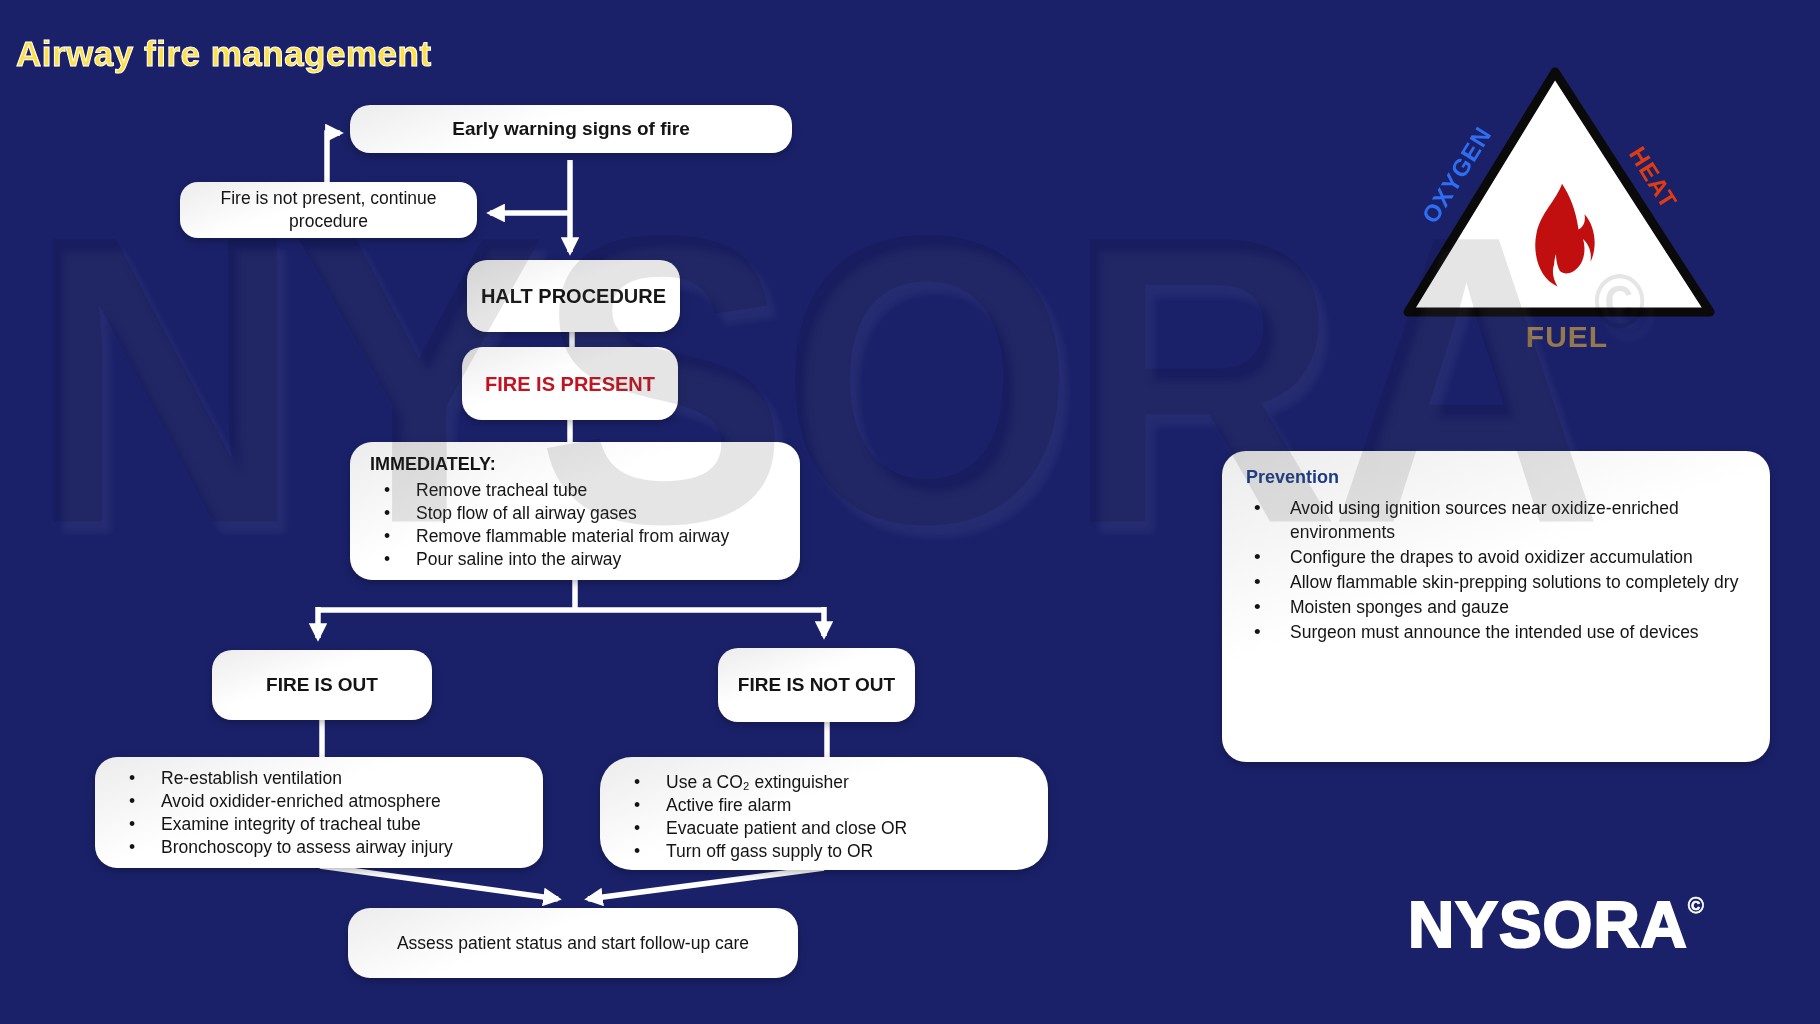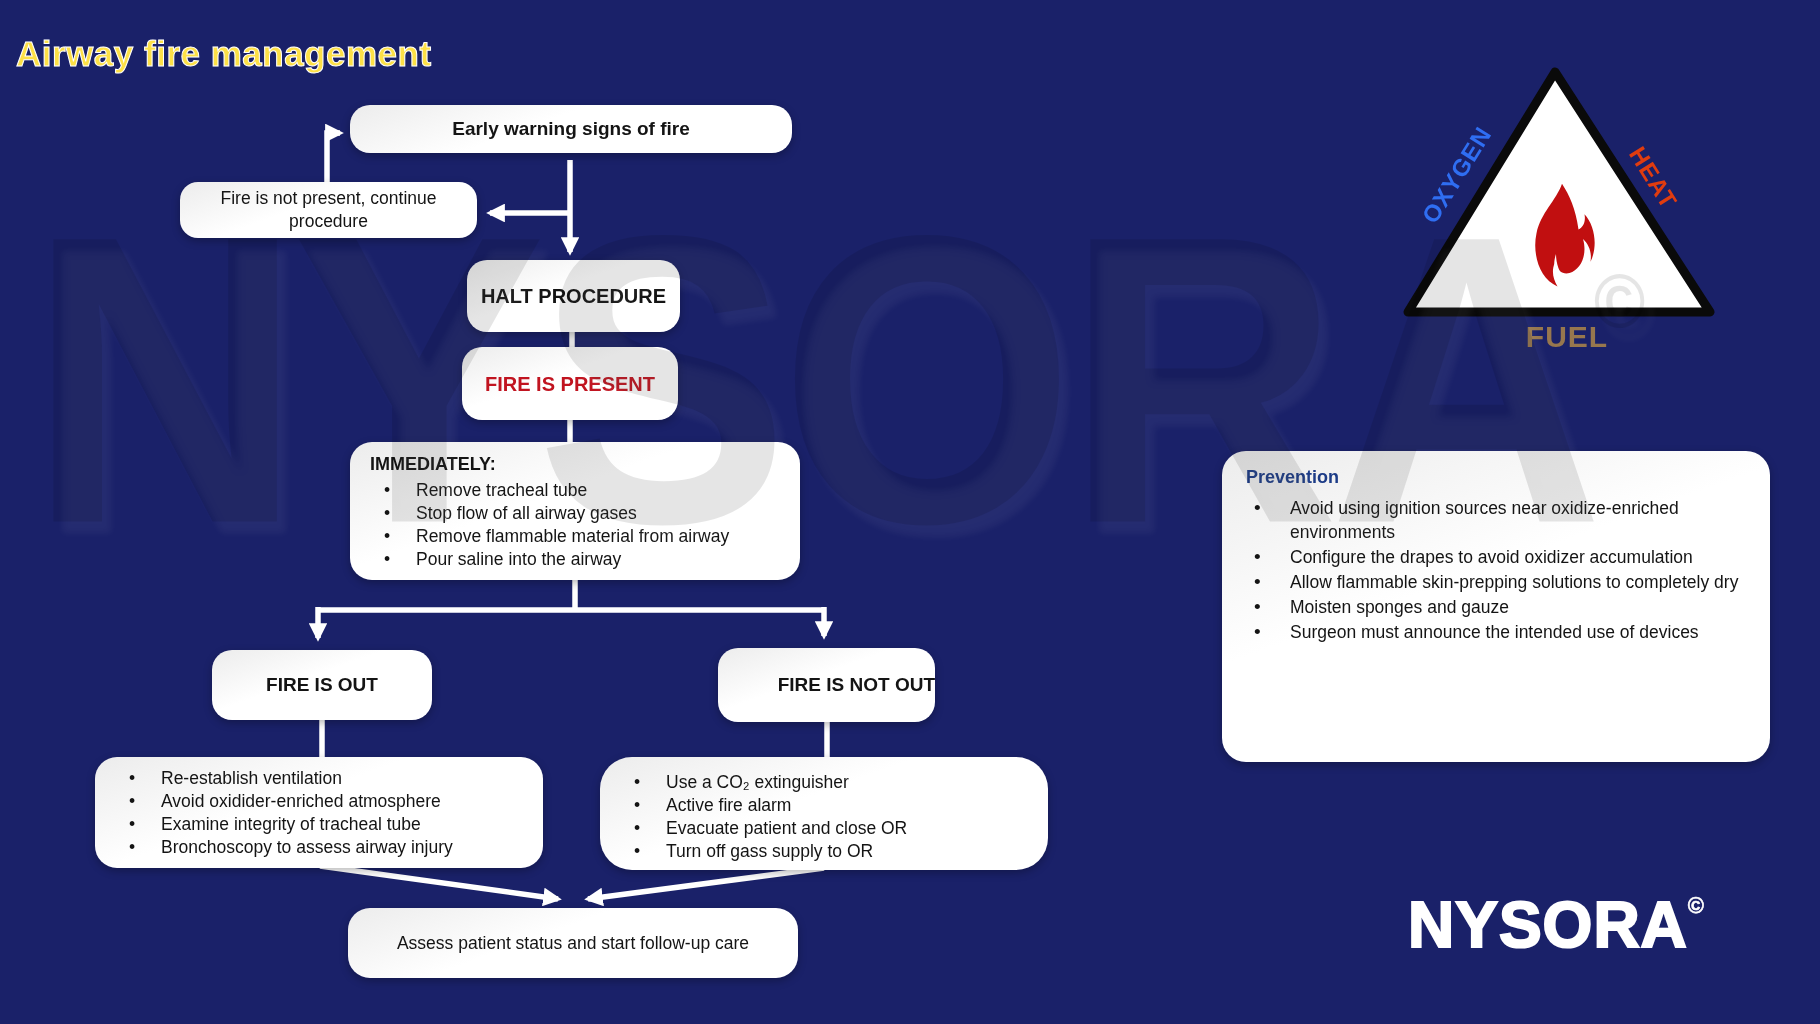--- a/index.html
+++ b/index.html
@@ -51,21 +51,21 @@
         font-weight:700;font-size:64px;-webkit-text-stroke:2.2px #fff;letter-spacing:1px;}
   .logo sup{font-size:22px;vertical-align:34px;-webkit-text-stroke:0.6px #fff;}
 
   
   .b-early{left:350px;top:105px;width:442px;height:48px;}
   .b-notpresent{left:180px;top:182px;width:297px;height:56px;border-radius:18px;}
   .b-halt{left:467px;top:260px;width:213px;height:72px;}
   .b-firepresent{left:462px;top:347px;width:216px;height:73px;}
   .b-immediately{left:350px;top:442px;width:450px;height:138px;border-radius:22px;}
   .b-fireout{left:212px;top:650px;width:220px;height:70px;}
-  .b-firenotout{left:718px;top:648px;width:217px;height:74px;justify-content:flex-end;}
+  .b-firenotout{left:718px;top:648px;width:197px;height:74px;}
   .b-fireout-list{left:95px;top:757px;width:448px;height:111px;border-radius:22px;
                   display:flex;align-items:flex-start;}
   .b-firenotout-list{left:600px;top:757px;width:448px;height:113px;border-radius:32px;
                   display:flex;align-items:center;}
   .b-assess{left:348px;top:908px;width:450px;height:70px;border-radius:22px;}
 </style>
 </head>
 <body>
 
 <div class="canvas">

